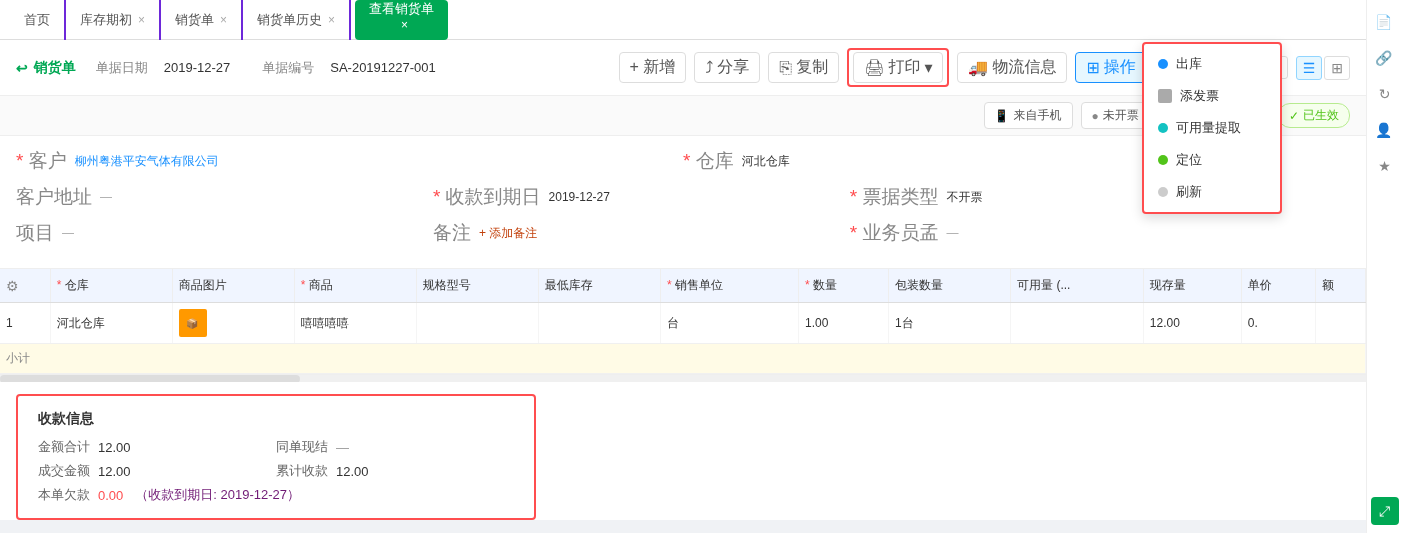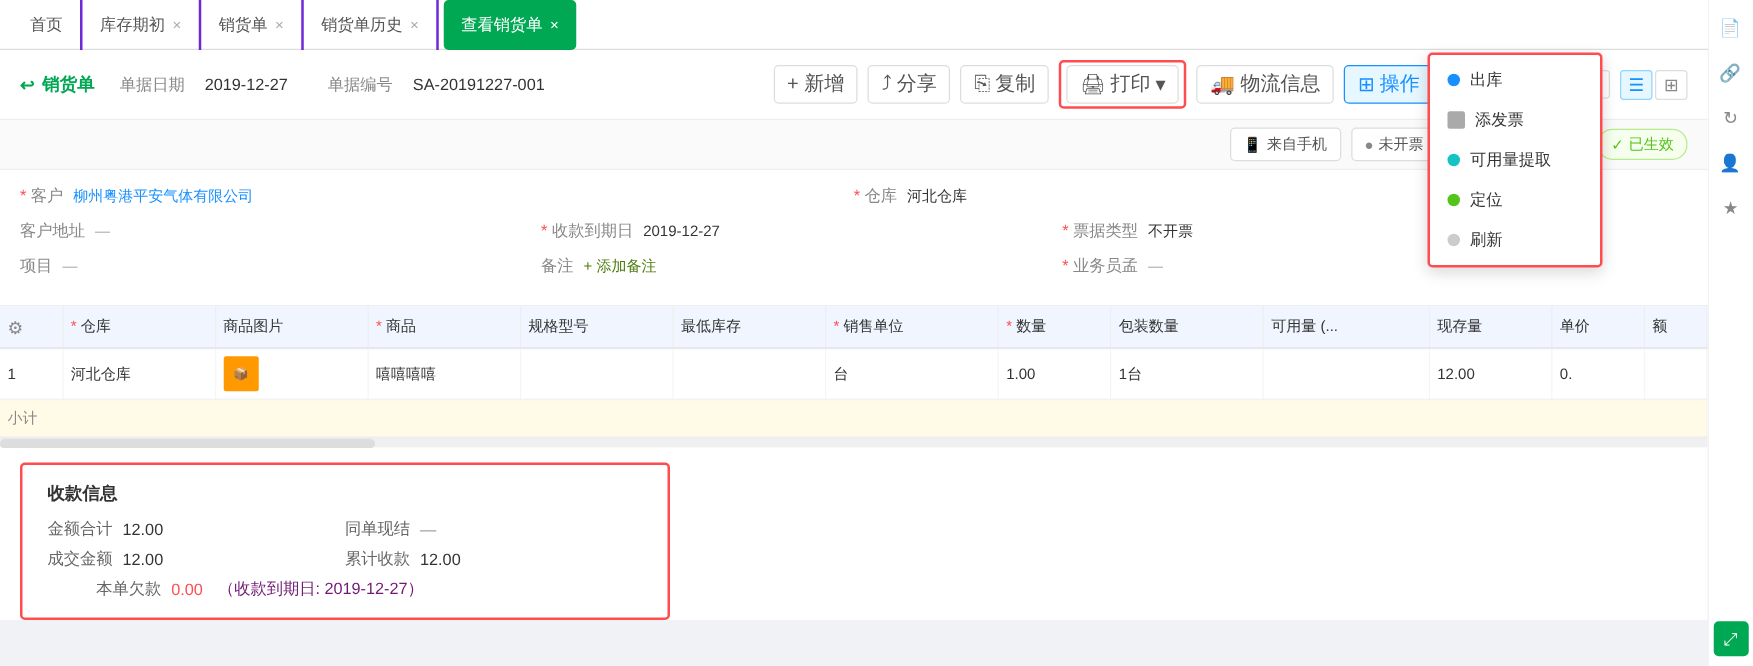--- a/index.html
+++ b/index.html
@@ -14,21 +14,21 @@
     .tab-item {
       display: flex; align-items: center; padding: 0 14px; height: 40px;
       border-right: 2px solid #6d28d9; cursor: pointer; color: #555; font-size: 13px;
       white-space: nowrap;
     }
     .tab-item .tab-close {
       margin-left: 6px; color: #aaa; font-size: 12px; cursor: pointer;
     }
     .tab-item.highlight {
       background: #00a854; color: #fff; border-radius: 4px;
-      margin-left: 4px; padding: 0 14px; border: none;
+      margin-left: 4px; padding: 0 14px; border: none; flex-direction: column;
     }
     .tab-item.highlight .tab-close { color: #fff; }
     .global-close {
       margin-left: auto; color: #888; cursor: pointer; font-size: 18px; padding: 0 8px;
     }
 
     
     .main-content {
       background: #fff; margin: 0; padding: 0;
     }
@@ -65,21 +65,21 @@
     .status-badge {
       display: inline-flex; align-items: center; gap: 4px;
       padding: 3px 10px; border-radius: 12px; font-size: 12px;
     }
     .status-badge.green { background: #f6ffed; color: #52c41a; border: 1px solid #b7eb8f; }
 
     
     .form-area { padding: 12px 16px; background: #fff; }
     .form-row { display: flex; align-items: center; margin-bottom: 10px; gap: 0; }
     .form-field { display: flex; align-items: center; flex: 1; min-width: 0; }
-    .form-label { color: #888; font-size: 13px; white-space: nowrap; margin-right: 8px; }
+    .form-label { color: #888; font-size: 19px; white-space: nowrap; margin-right: 8px; }
     .form-label.required::before { content: '* '; color: #ff4d4f; }
     .form-value { color: #333; font-size: 12px; }
     .form-value.link { color: #1890ff; cursor: pointer; }
     .form-value.muted { color: #aaa; }
 
     
     .table-wrapper { overflow-x: auto; border-top: 1px solid #eee; }
     table { width: 100%; border-collapse: collapse; font-size: 12px; }
     thead tr { background: #f0f5ff; }
     th {
@@ -321,21 +321,21 @@
         <span class="form-value">不开票</span>
       </div>
     </div>
     <div class="form-row">
       <div class="form-field">
         <span class="form-label">项目</span>
         <span class="form-value muted">—</span>
       </div>
       <div class="form-field">
         <span class="form-label">备注</span>
-        <span class="form-value" style="color:#4d7c0f; cursor:pointer;">+ 添加备注</span>
+        <span class="form-value" style="color:#c2410c; cursor:pointer;">+ 添加备注</span>
       </div>
       <div class="form-field" style="flex:1.2;">
         <span class="form-label required">业务员孟</span>
         <span class="form-value muted">—</span>
       </div>
     </div>
   </div>
 
   <div class="table-wrapper">
     <table>
@@ -396,21 +396,21 @@
         <span class="val muted">—</span>
       </div>
       <div class="payment-row">
         <label>成交金额</label>
         <span class="val">12.00</span>
       </div>
       <div class="payment-row">
         <label>累计收款</label>
         <span class="val">12.00</span>
       </div>
-      <div class="payment-row" style="grid-column: 1 / -1; margin-left: 39px;">
+      <div class="payment-row" style="grid-column: 1 / -1;">
         <label>本单欠款</label>
         <span class="val red">0.00</span>
         <span class="val" style="color:#701a75; margin-left:4px;">（收款到期日: 2019-12-27）</span>
       </div>
     </div>
   </div>
 
 </div>
 
 <div class="right-sidebar">

